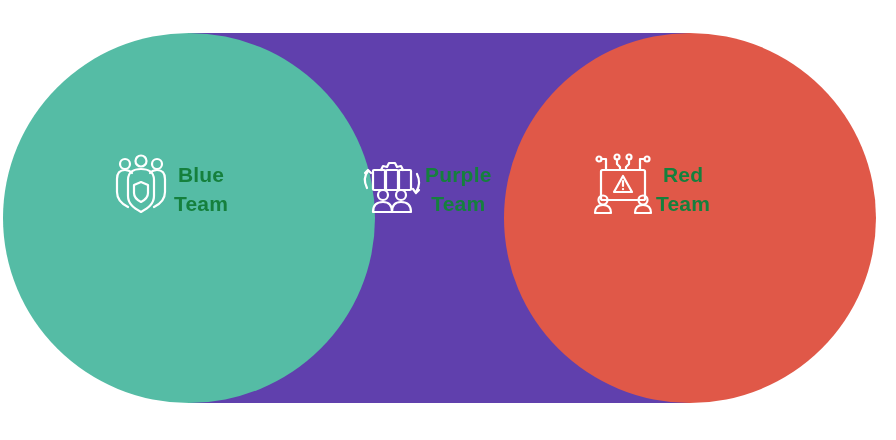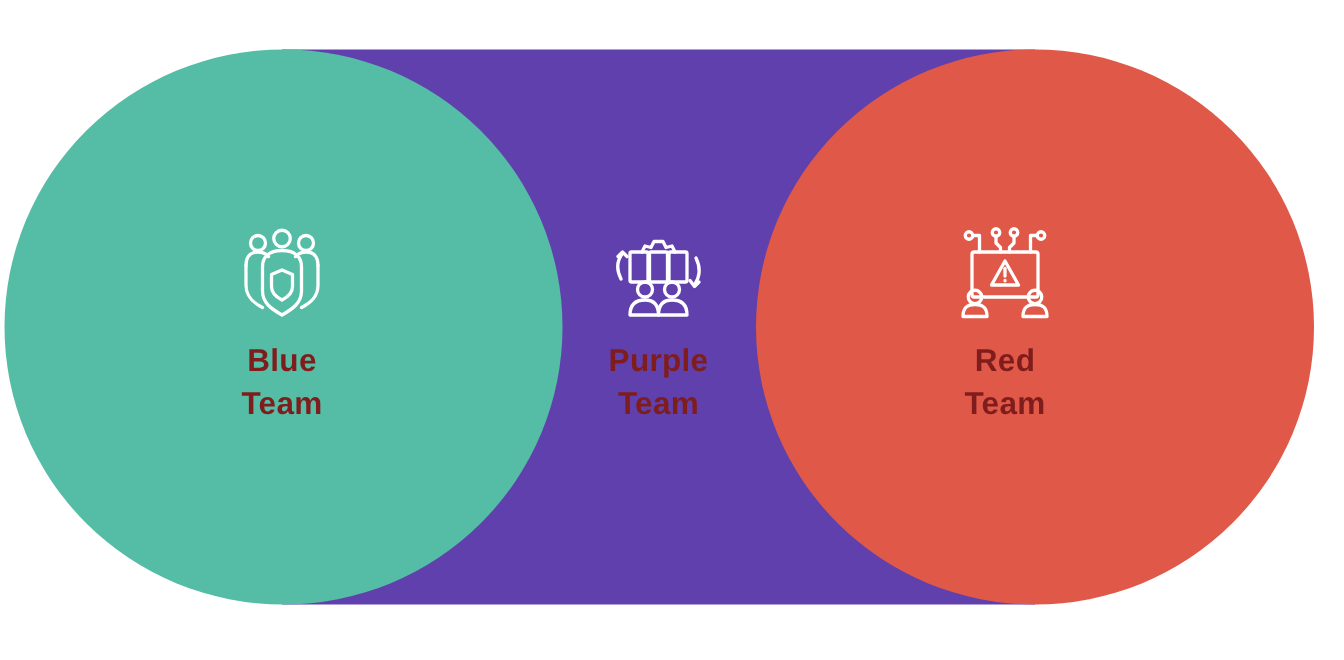--- a/index.html
+++ b/index.html
@@ -1,21 +1,21 @@
 <!DOCTYPE html>
 <html><head>
   <meta charset="utf-8">
   <style>
     html, body { margin:0; padding:0; background:#ffffff; }
     body { width:896px; height:440px; position:relative; overflow:hidden; font-family:"Liberation Sans", sans-serif; }
     .bar { position:absolute; left:188px; top:33px; width:502px; height:370px; }
     .circle { position:absolute; top:33px; width:372px; height:370px; border-radius:50%; }
     .circle.blue { left:3px; }
     .circle.red { left:504px; }
-    .node { position:absolute; top:150px; width:160px; display:flex; flex-direction:column; align-items:center; color:#7f1d1d; }
+    .node { position:absolute; top:150px; width:160px; display:flex; flex-direction:row; align-items:flex-end; color:#15803d; }
     .node svg { width:66px; height:66px; }
     .label { margin-top:10px; font-size:21px; font-weight:bold; line-height:29px; text-align:center; letter-spacing:0.2px; }
     .label span { display:block; }
   </style>
 </head>
 <body>
 
 <div class="bar" style="background:#6040AD"></div>
 <div class="circle blue" style="background:#55BCA5"></div>
 <div class="circle red" style="background:#E05848"></div>

